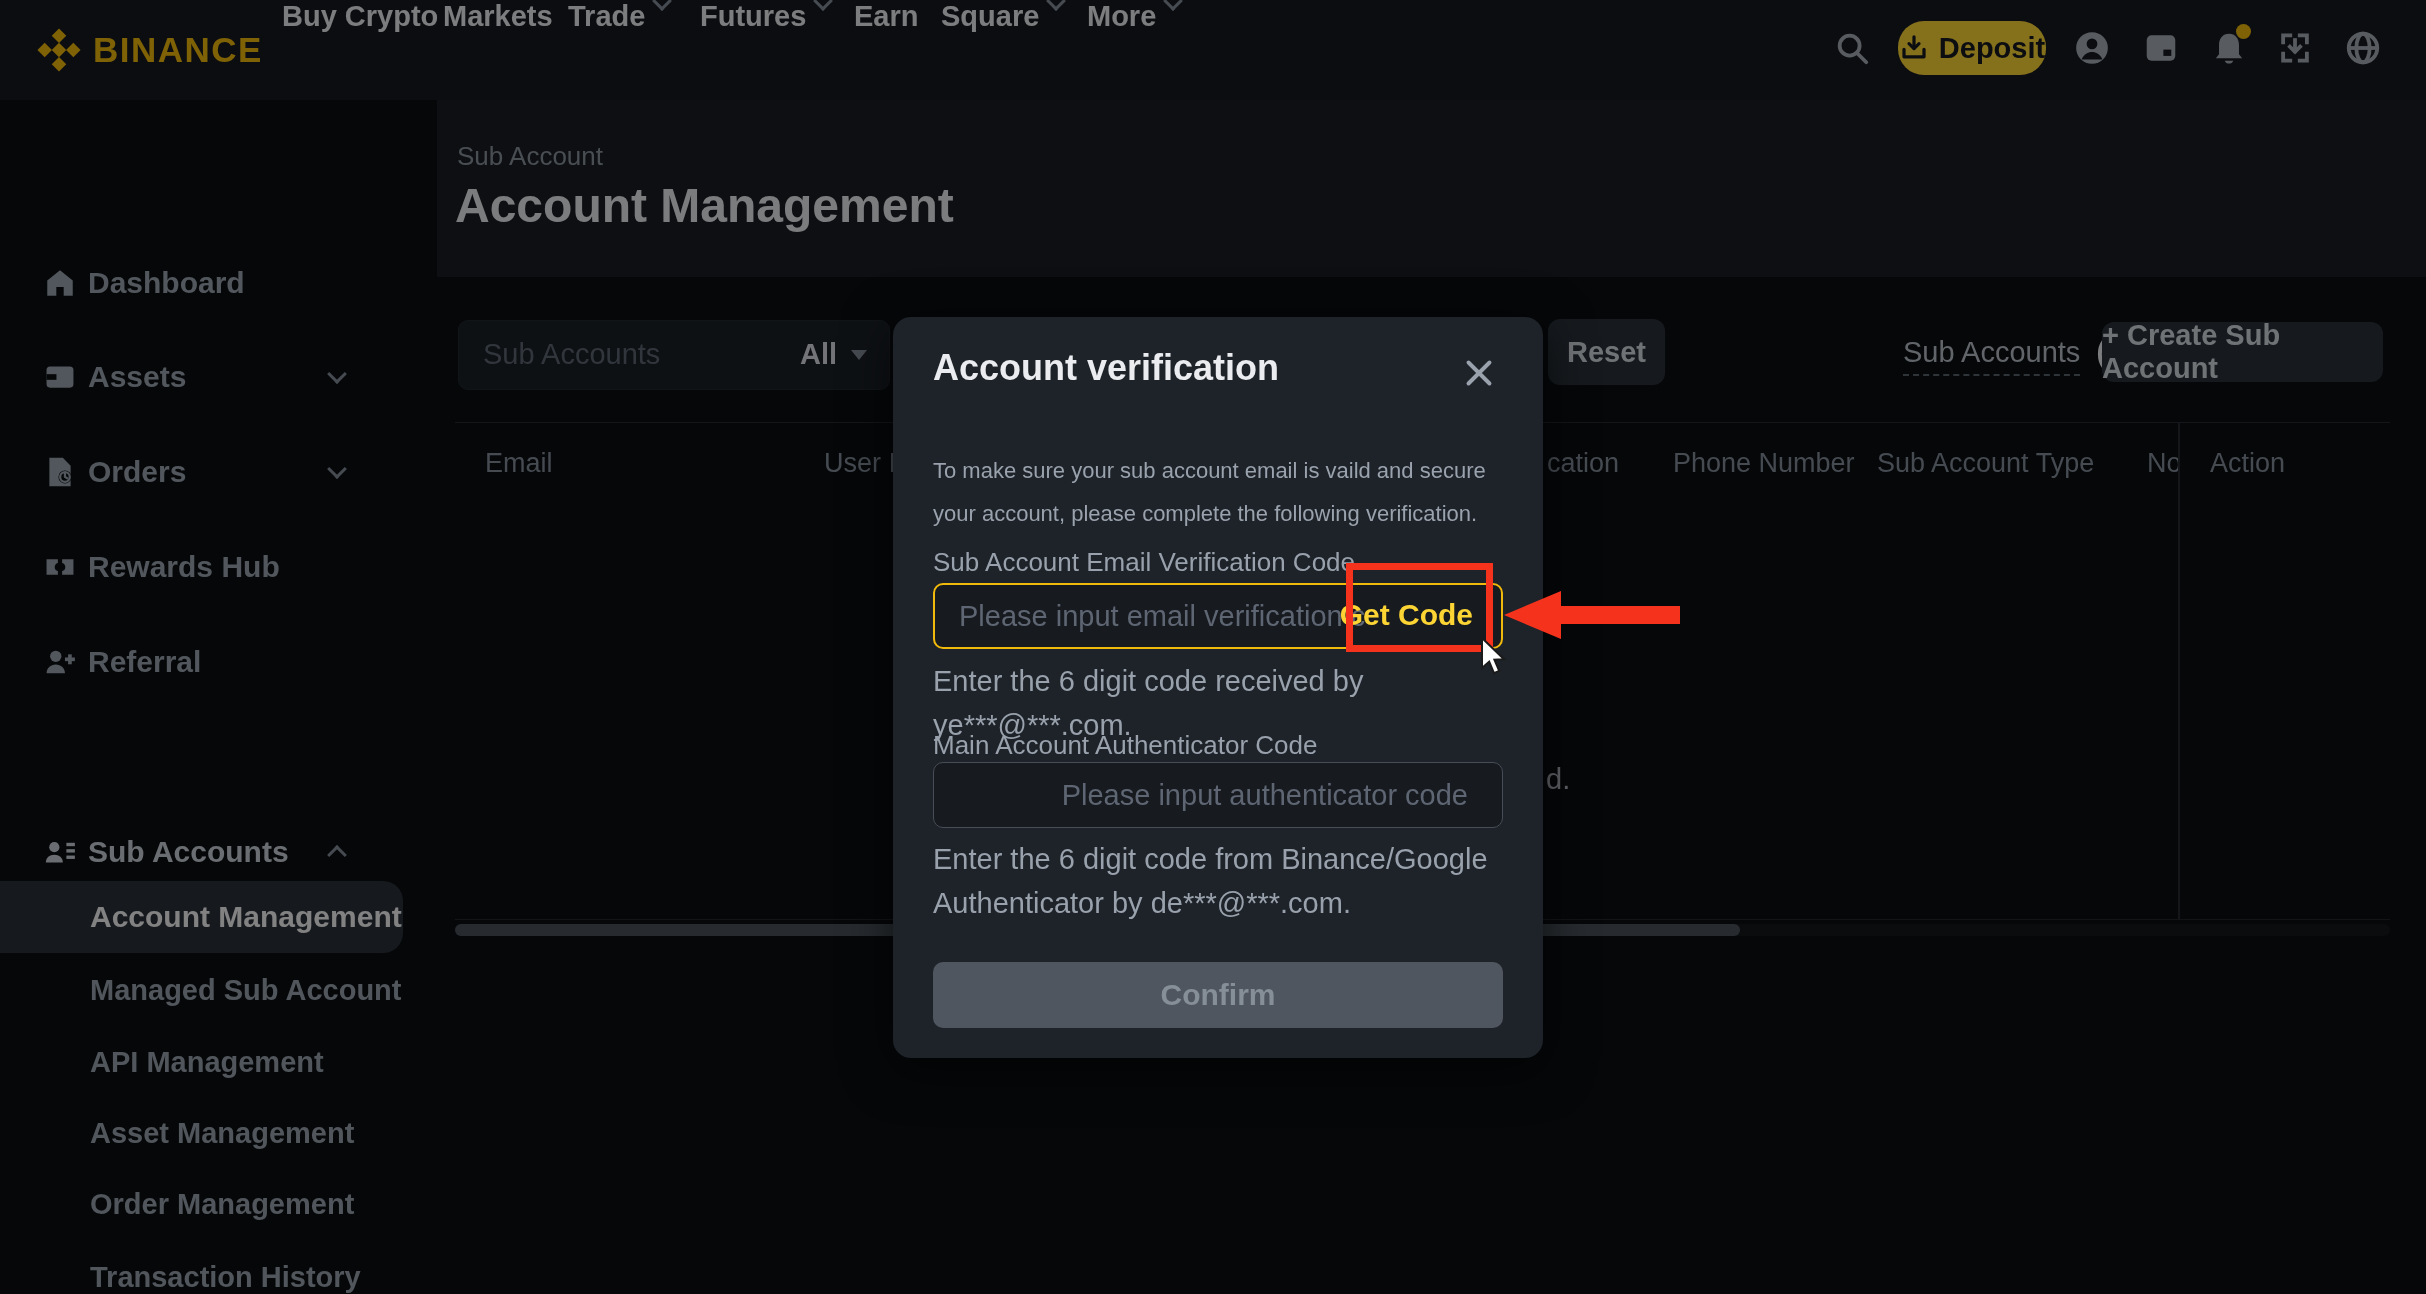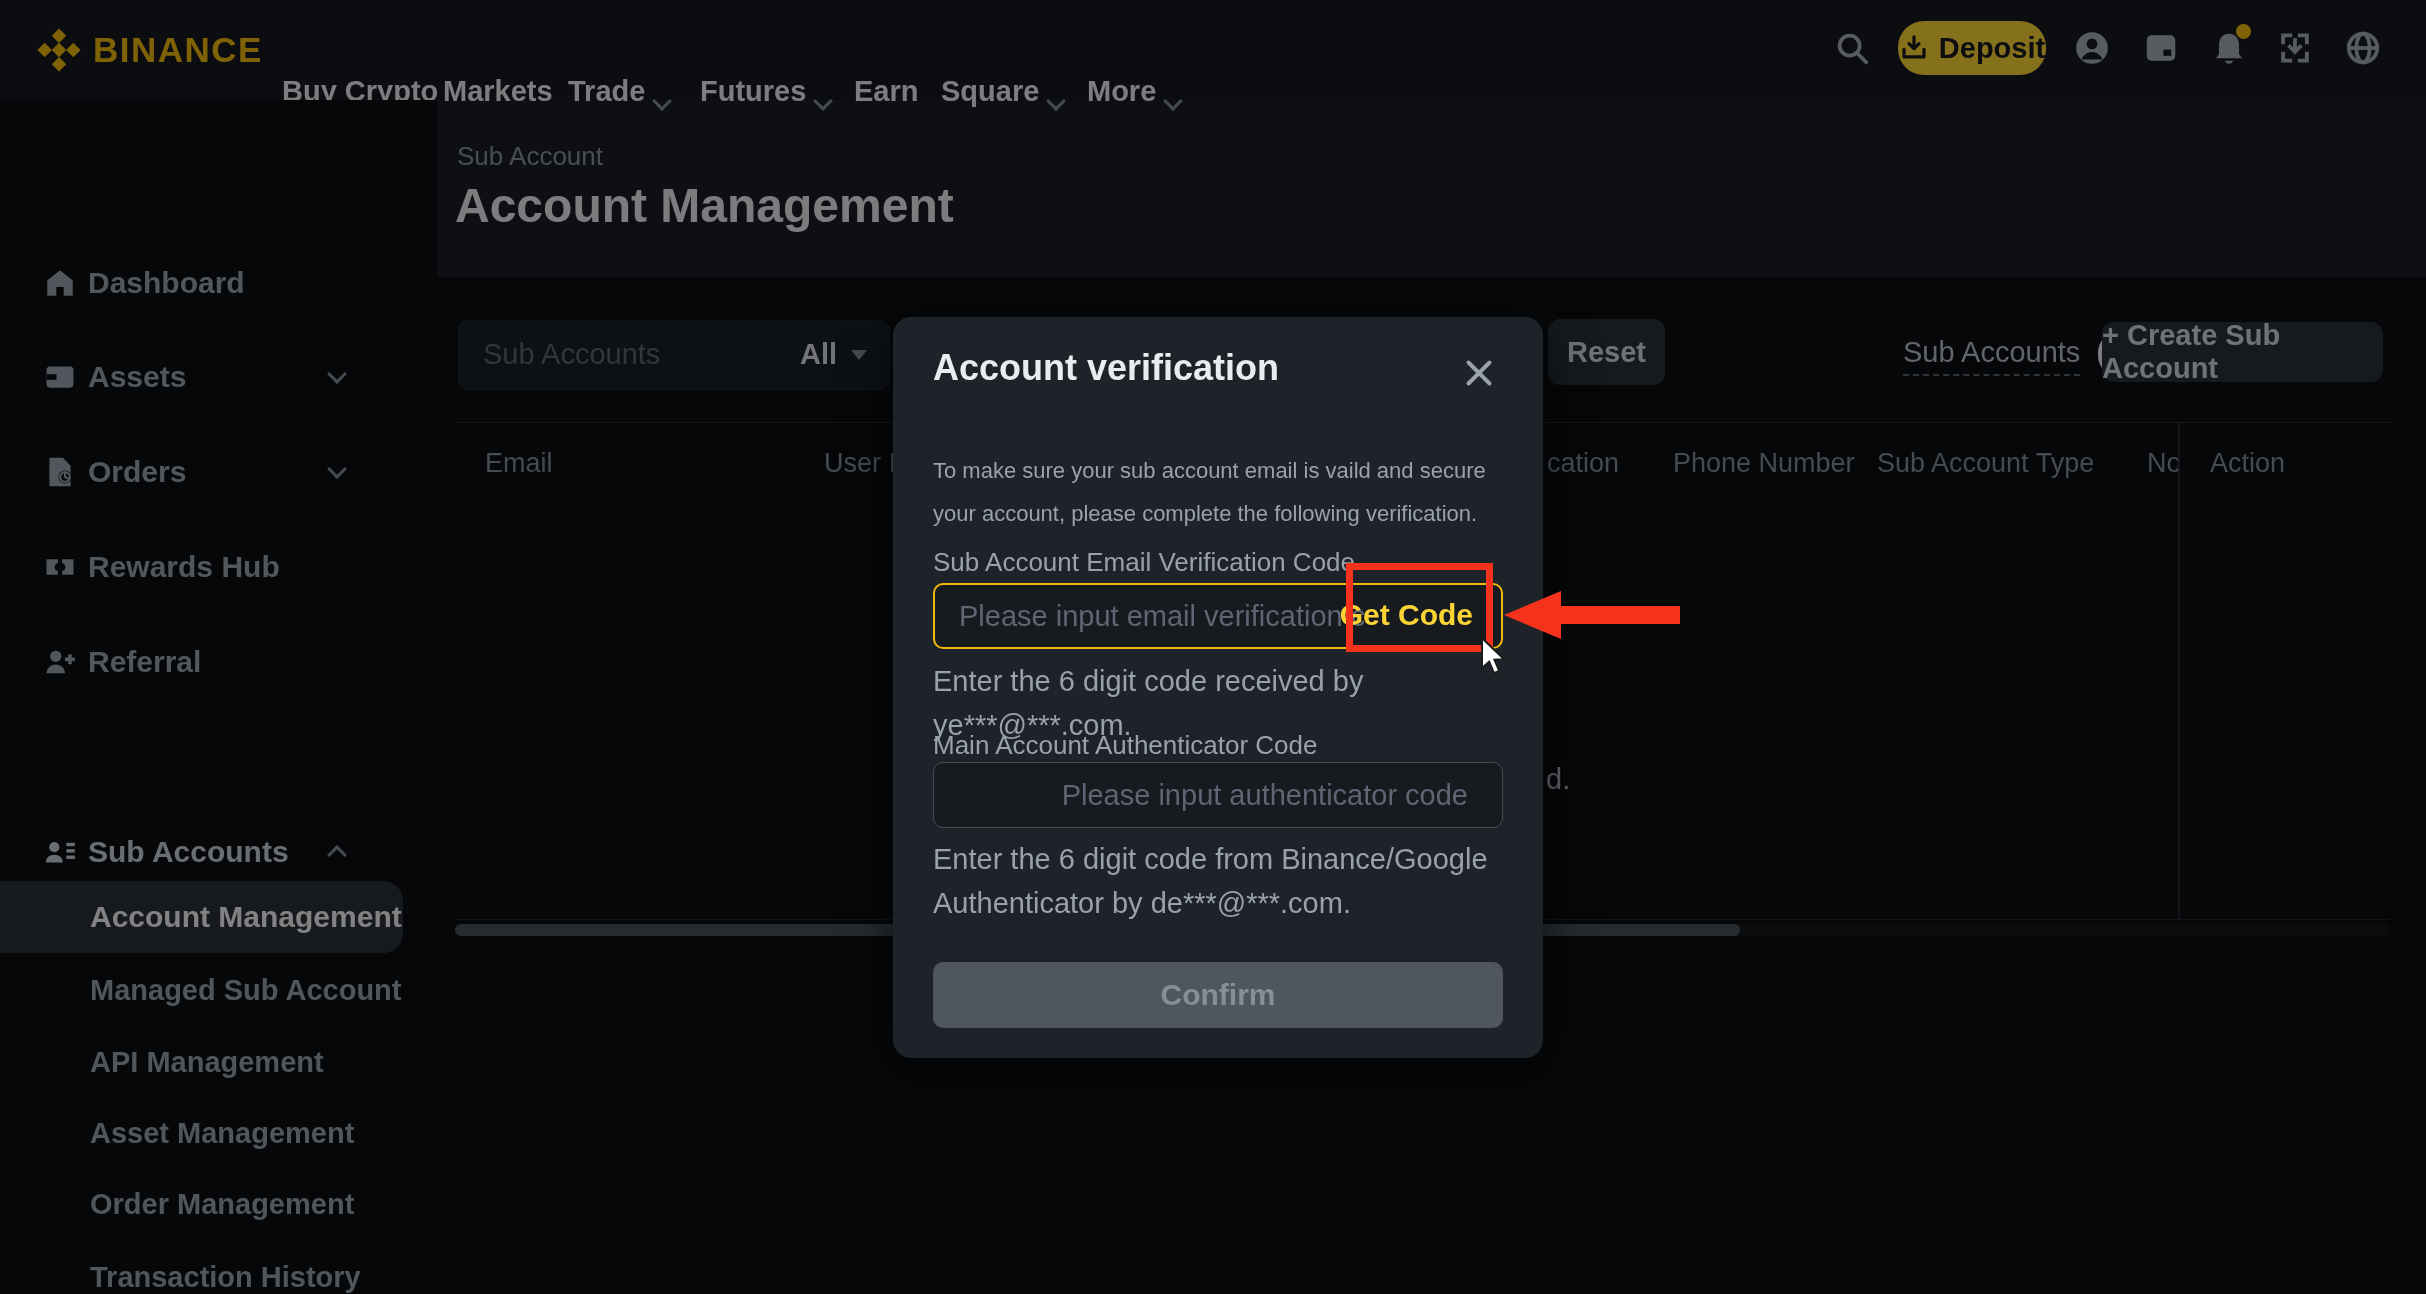--- a/index.html
+++ b/index.html
@@ -2,21 +2,21 @@
 <html><head>
 <meta charset="utf-8">
 <style>
   html,body{margin:0;padding:0;background:#000;}
   .screen{position:relative;width:2426px;height:1294px;background:#0B0E11;overflow:hidden;
           font-family:"Liberation Sans",sans-serif;color:#EAECEF;}
   
   .topnav{position:absolute;left:0;top:0;width:2426px;height:100px;background:#181A20;z-index:1;}
   .logo{position:absolute;left:37px;top:0;height:100px;display:flex;align-items:center;gap:12px;cursor:pointer;}
   .logo-text{font-size:35px;font-weight:bold;letter-spacing:1.5px;color:#F0B90B;}
-  .nav-item{position:absolute;top:8px;height:100px;display:flex;align-items:flex-end;gap:10px;
+  .nav-item{position:absolute;top:0;height:100px;display:flex;align-items:flex-start;gap:10px;
             font-size:29px;font-weight:600;color:#EAECEF;cursor:pointer;}
   .chev{display:inline-block;width:11px;height:11px;border-right:3px solid #848E9C;border-bottom:3px solid #848E9C;
         transform:rotate(45deg);margin-top:-6px;}
   .chev.up{transform:rotate(-135deg);margin-top:6px;}
   .nav-icon{position:absolute;top:29px;width:38px;height:38px;color:#A6AEB8;cursor:pointer;}
   .deposit-btn{position:absolute;left:1898px;top:21px;width:148px;height:54px;background:#FCD535;border-radius:26px;
                display:flex;align-items:center;justify-content:center;gap:10px;cursor:pointer;}
   .deposit-btn span{font-size:29px;font-weight:bold;color:#181A20;}
   .bell-dot{position:absolute;left:2236px;top:24px;width:15px;height:15px;border-radius:50%;background:#F0B90B;}
   

